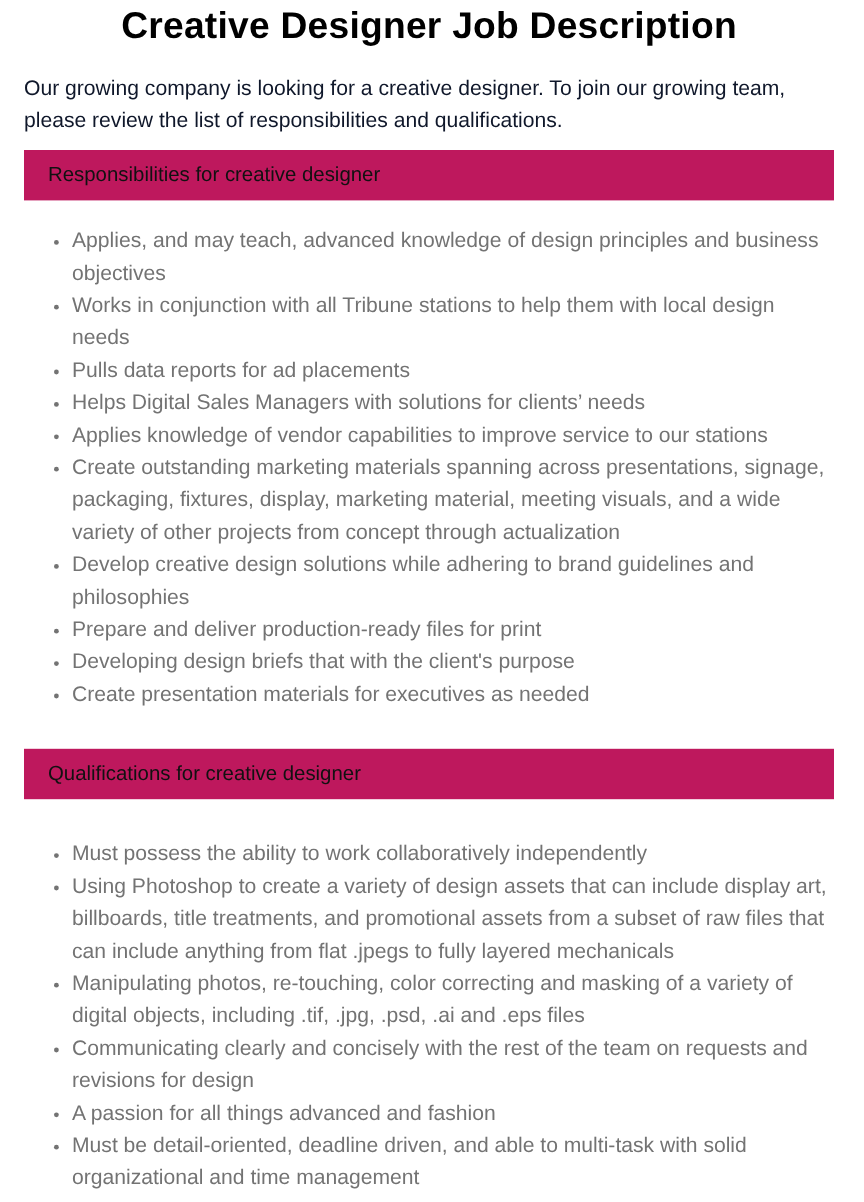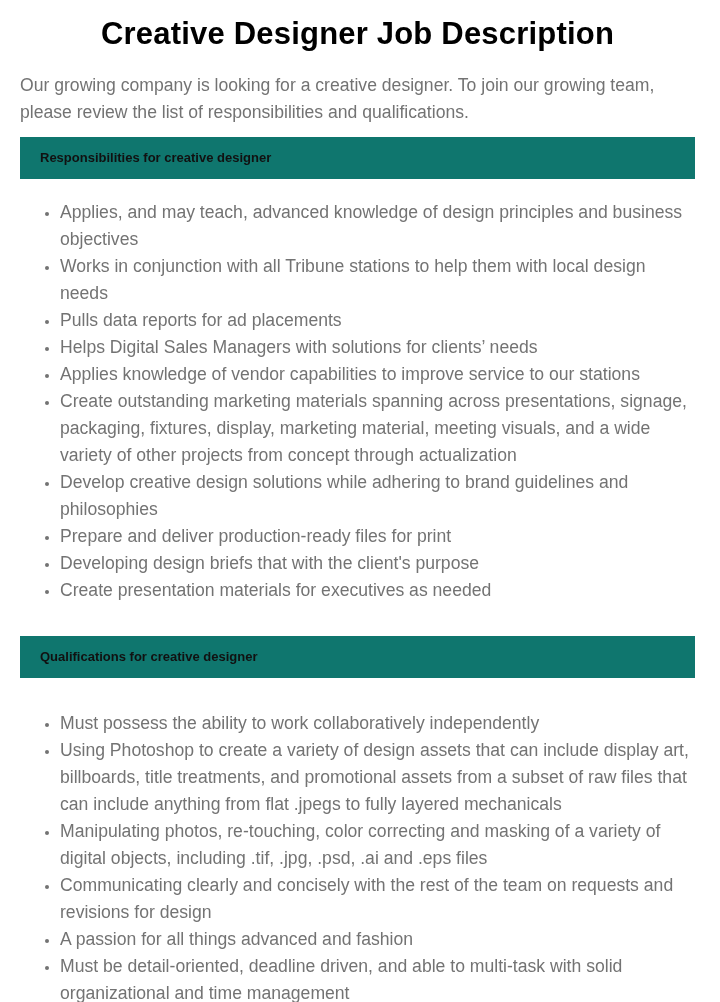--- a/index.html
+++ b/index.html
@@ -6,42 +6,42 @@
     body {
       width: 720px;
       height: 1002px;
       overflow: hidden;
       font-family: "Liberation Sans", sans-serif;
       color: #111111;
     }
     .page { padding: 0 25px 0 20px; }
     h1.title {
       margin: 0;
-      padding-top: 14px;
+      padding-top: 2px;
       height: 44px;
       line-height: 40px;
       text-align: center;
       font-size: 31px;
       font-weight: bold;
       color: #000;
       letter-spacing: 0.2px;
     }
     p.intro {
       margin: 14px 0 0 0;
       font-size: 17.6px;
       line-height: 27px;
-      color: #737373;
+      color: #0f172a;
     }
     .section-header {
-      background: #0f766e;
+      background: #be185d;
       height: 42px;
       line-height: 42px;
       padding-left: 20px;
-      font-size: 13px;
-      font-weight: bold;
+      font-size: 17px;
+      font-weight: normal;
       color: #111;
     }
     .sec1 { margin-top: 11px; }
     .sec2 { margin-top: 32px; }
     ul.list {
       margin: 0;
       padding: 0 0 0 40px;
       list-style: disc;
     }
     ul.list.resp { margin-top: 20px; }

